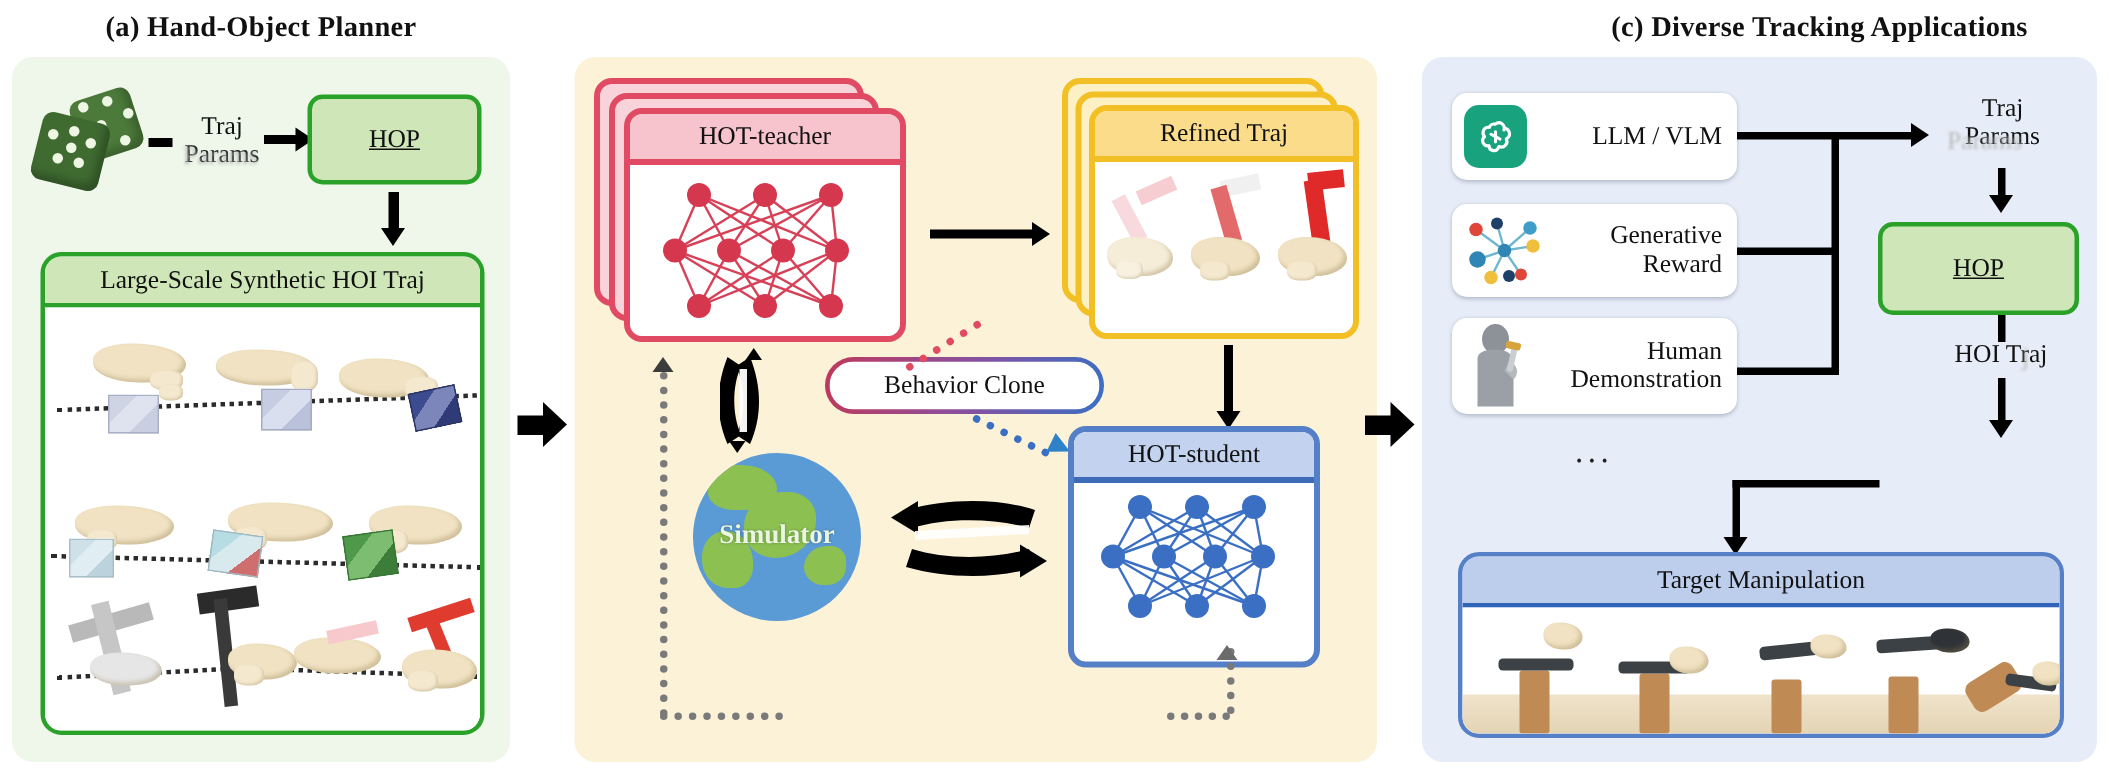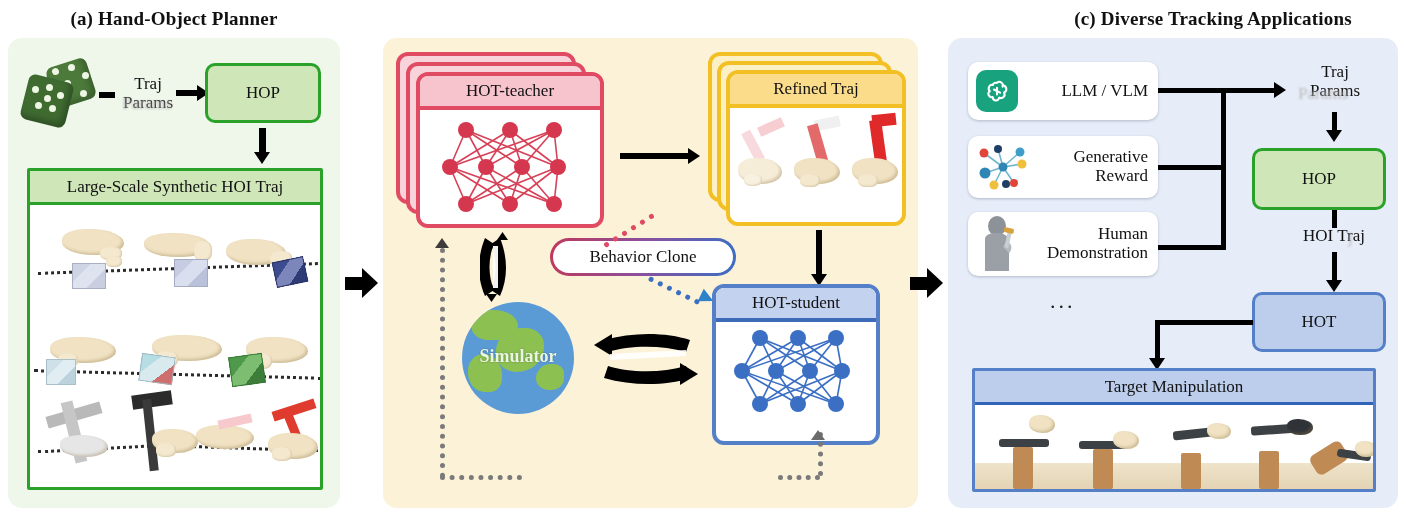--- a/index.html
+++ b/index.html
@@ -19,25 +19,25 @@
   
   .panel{position:absolute;border-radius:14px;}
   .panel-a{left:8px;top:38px;width:332px;height:470px;background:#eef7ea;}
   .panel-b{left:383px;top:38px;width:535px;height:470px;background:#fcf2d8;}
   .panel-c{left:948px;top:38px;width:450px;height:470px;background:#e7edf8;}
 
   
   .rbox{position:absolute;box-sizing:border-box;border-radius:10px;
         display:flex;align-items:center;justify-content:center;
         font-size:17px;color:#111;}
-  .green-box{background:#cfe7b8;border:3px solid #2aa22a;}
+  .green-box{background:#cfe7b8;border:3px solid #2aa22a;text-decoration:underline;}
   .blue-box{background:#bdcdec;border:3px solid #5580c8;}
 
   
-  .gallery{position:absolute;box-sizing:border-box;border-radius:2px;overflow:hidden;}
+  .gallery{position:absolute;box-sizing:border-box;border-radius:14px;overflow:hidden;}
   .gal-green{border:3px solid #2aa22a;background:#ffffff;}
   .gal-head{height:34px;display:flex;align-items:center;justify-content:center;
             font-size:17px;color:#111;box-sizing:border-box;}
   .gal-head-green{background:#cfe7b8;border-bottom:3px solid #2aa22a;}
   .gal-body{position:relative;background:#fff;width:100%;}
 
   
   .stack{position:absolute;}
   .card{position:absolute;box-sizing:border-box;border-radius:12px;}
   .card-pink{border:4px solid #e04b63;background:#f9d3da;}
@@ -519,23 +519,20 @@
   <div class="rbox green-box" style="left:1252px;top:148px;width:134px;height:62px;">
     <span>HOP</span>
   </div>
 
   <div class="ln" style="left:1332px;top:210px;width:5px;height:18px;"></div>
   <div class="tlabel" style="left:1272px;top:226px;width:124px;">HOI Traj</div>
   <div class="ghost" style="left:1348px;top:228px;filter:blur(1.2px);">j</div>
   <div class="ln" style="left:1332px;top:252px;width:5px;height:30px;"></div>
   <div class="tri tri-down" style="left:1326px;top:280px;"></div>
 
-  <div class="rbox blue-box" style="left:1252px;top:292px;width:134px;height:60px;">
-    <span>HOT</span>
-  </div>
 
   <div class="ln" style="left:1155px;top:320px;width:98px;height:5px;"></div>
   <div class="ln" style="left:1155px;top:320px;width:5px;height:42px;"></div>
   <div class="tri tri-down" style="left:1149px;top:358px;"></div>
 
   <div class="gallery" style="left:972px;top:368px;width:404px;height:124px;border:3px solid #5580c8;background:#fff;">
     <div class="gal-head" style="background:#bdcdec;border-bottom:3px solid #2f64b8;">Target Manipulation</div>
     <div class="gal-body" style="height:84px;">
       <div class="ground" style="left:0;bottom:0;width:100%;height:26px;
            background:linear-gradient(#efe3cb,#e4d4b4);"></div>

